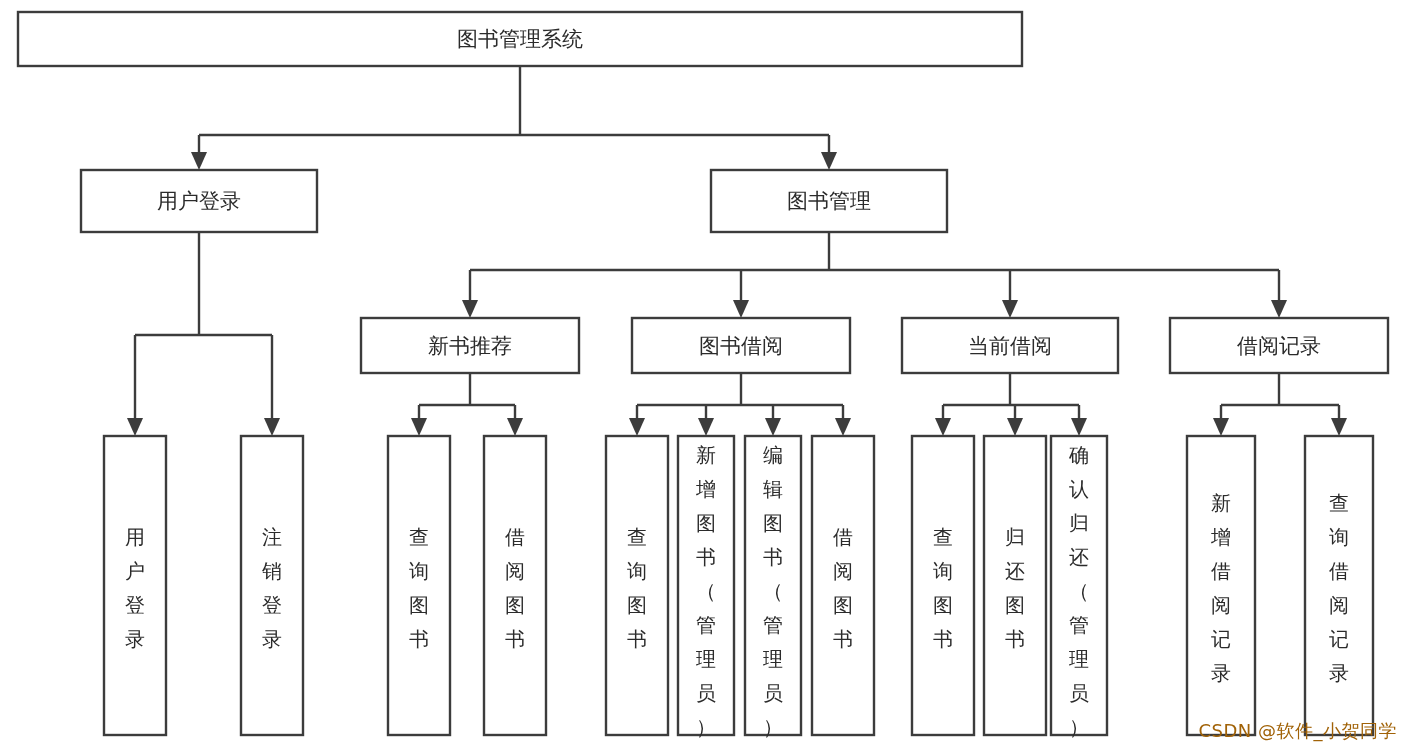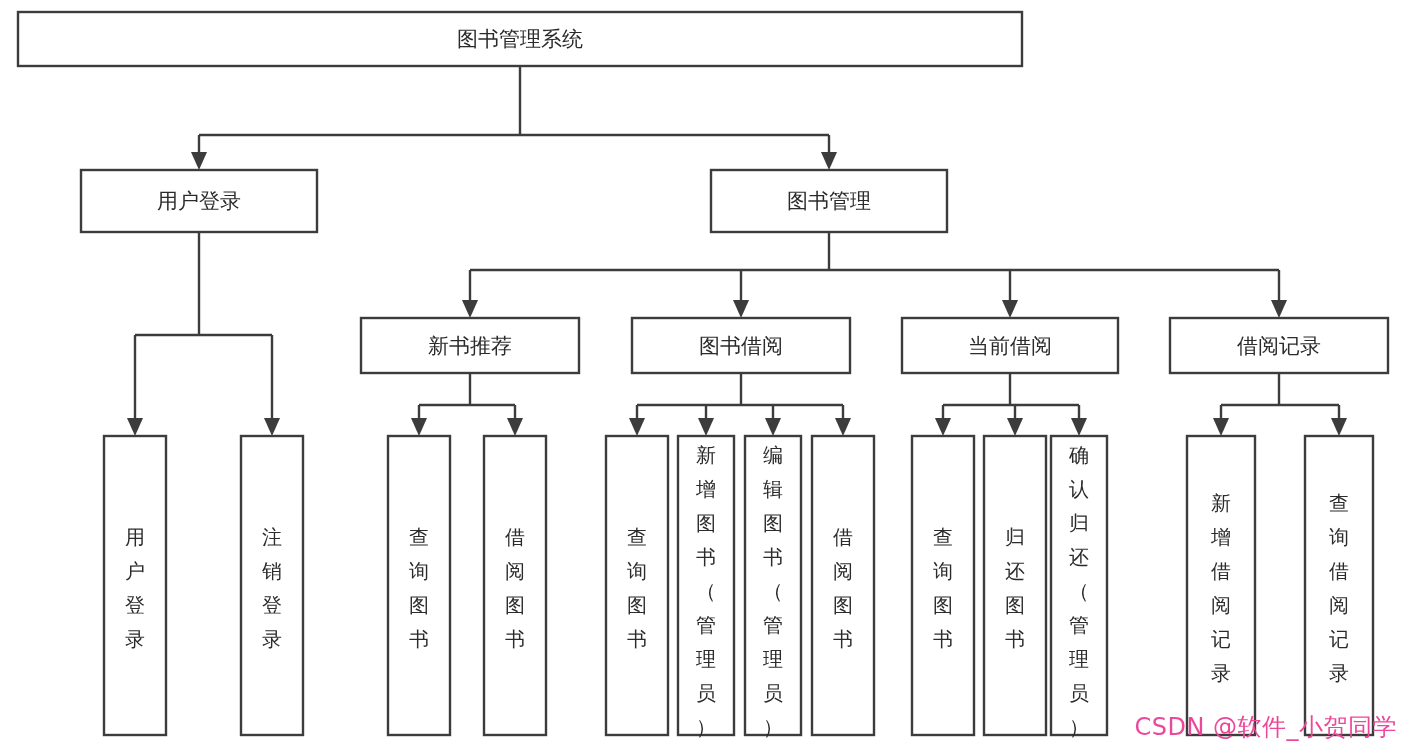--- a/index.html
+++ b/index.html
@@ -47,22 +47,22 @@
   }
   .edge-arrow {
     fill: #3c3c3c;
     stroke: none;
   }
   .watermark {
     position: absolute;
     right: 8px;
     bottom: 4px;
     font-family: "DejaVu Sans", "Liberation Sans", sans-serif;
-    font-size: 24px;
-    color: #ec4899;
+    font-size: 18px;
+    color: #a16207;
     white-space: nowrap;
     letter-spacing: 0.5px;
     user-select: none;
   }
 </style>
 </head>
 <body>
 
 <div id="diagram-root">
   <svg id="diagram-svg" width="1405" height="747" viewBox="0 0 1405 747" xmlns="http://www.w3.org/2000/svg">

